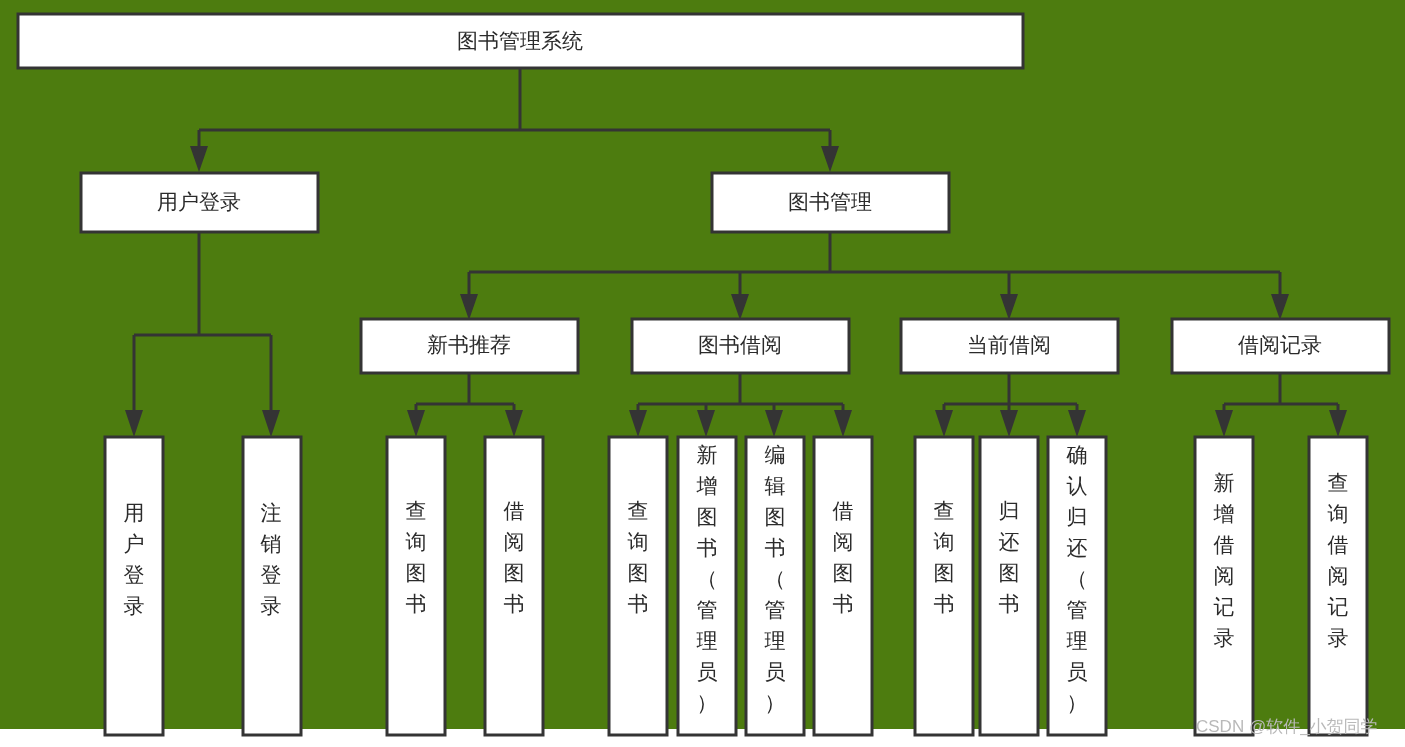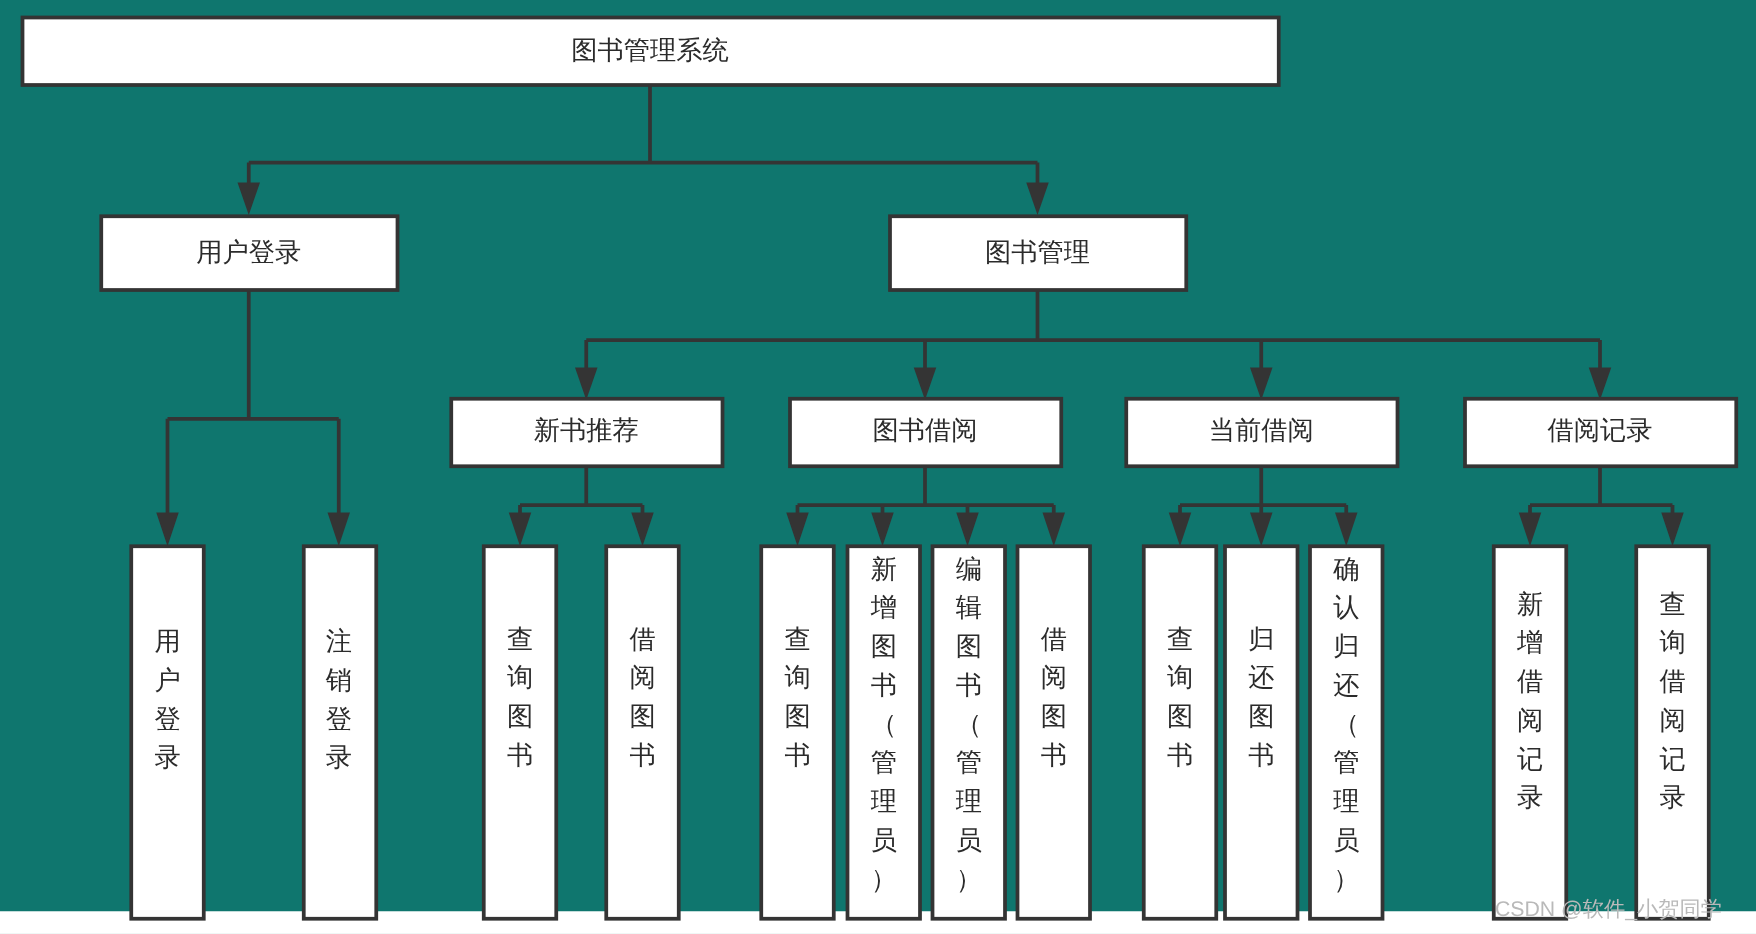--- a/index.html
+++ b/index.html
@@ -11,21 +11,21 @@
     width: 1405px;
     height: 747px;
     font-family: "Liberation Sans", "DejaVu Sans", sans-serif;
     overflow: hidden;
     position: relative;
   }
   #diagram-root {
     position: relative;
     width: 1405px;
     height: 729px;
-    background: #0f766e;
+    background: #4d7c0f;
   }
   svg#tree-svg {
     position: absolute;
     left: 0;
     top: 0;
     width: 1405px;
     height: 747px;
     display: block;
   }
   .node-box {

